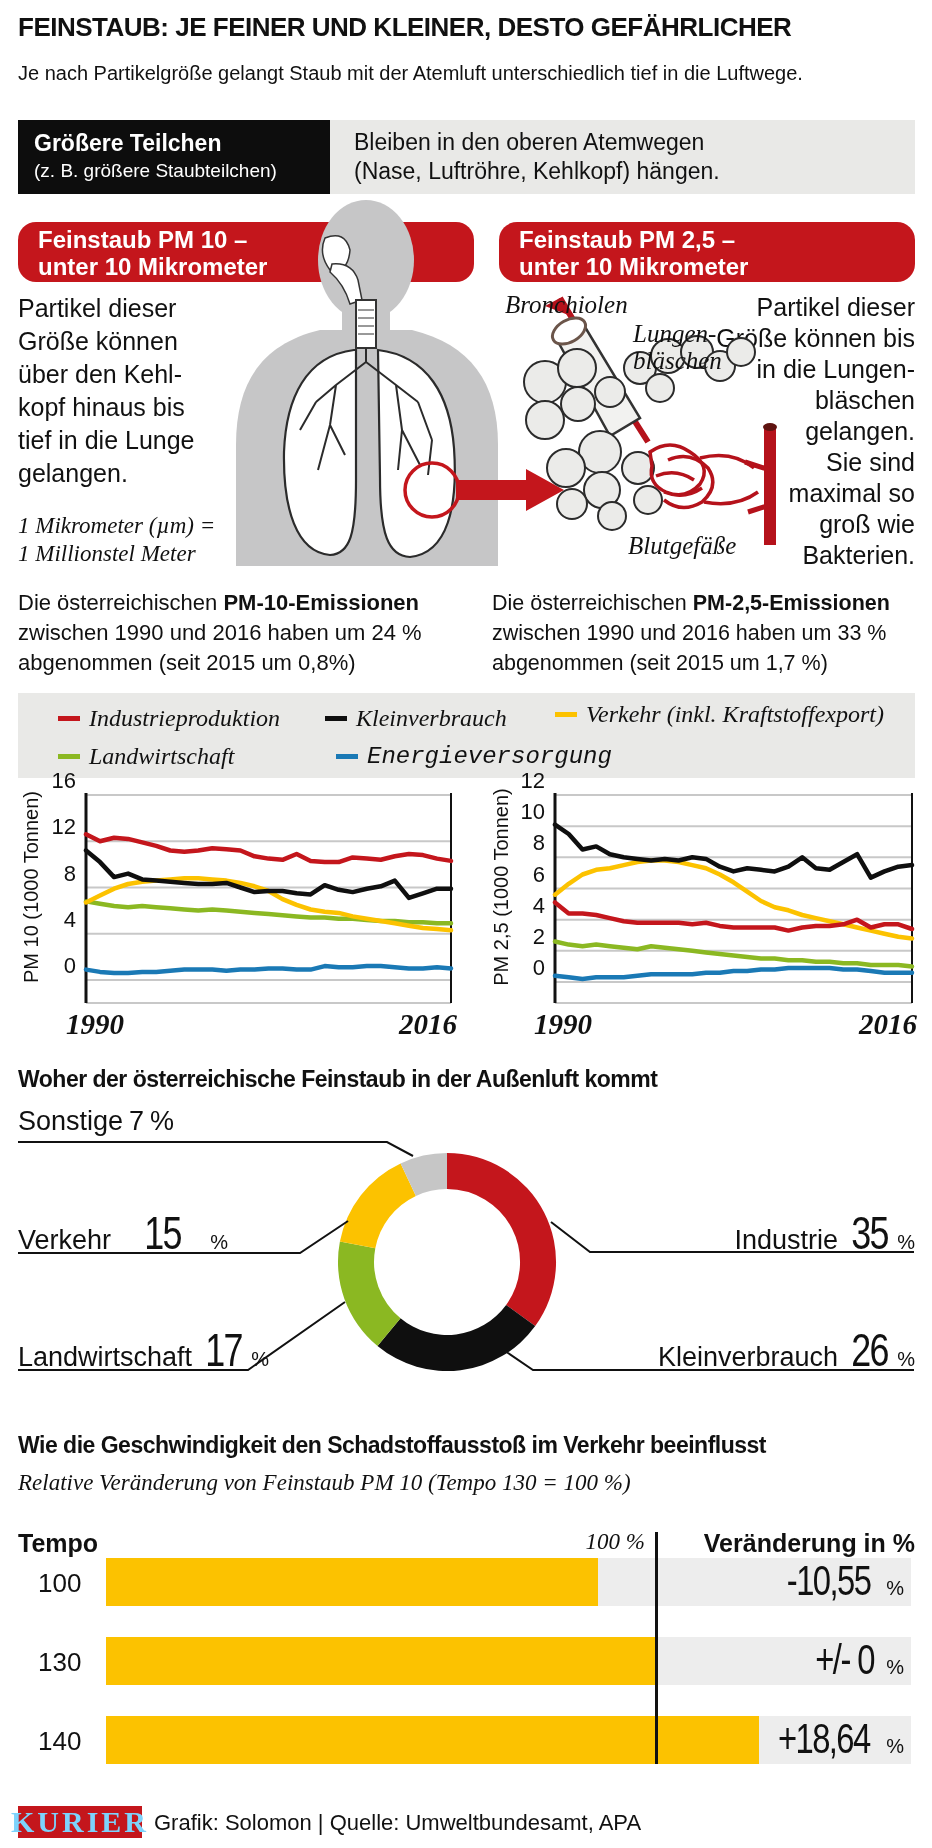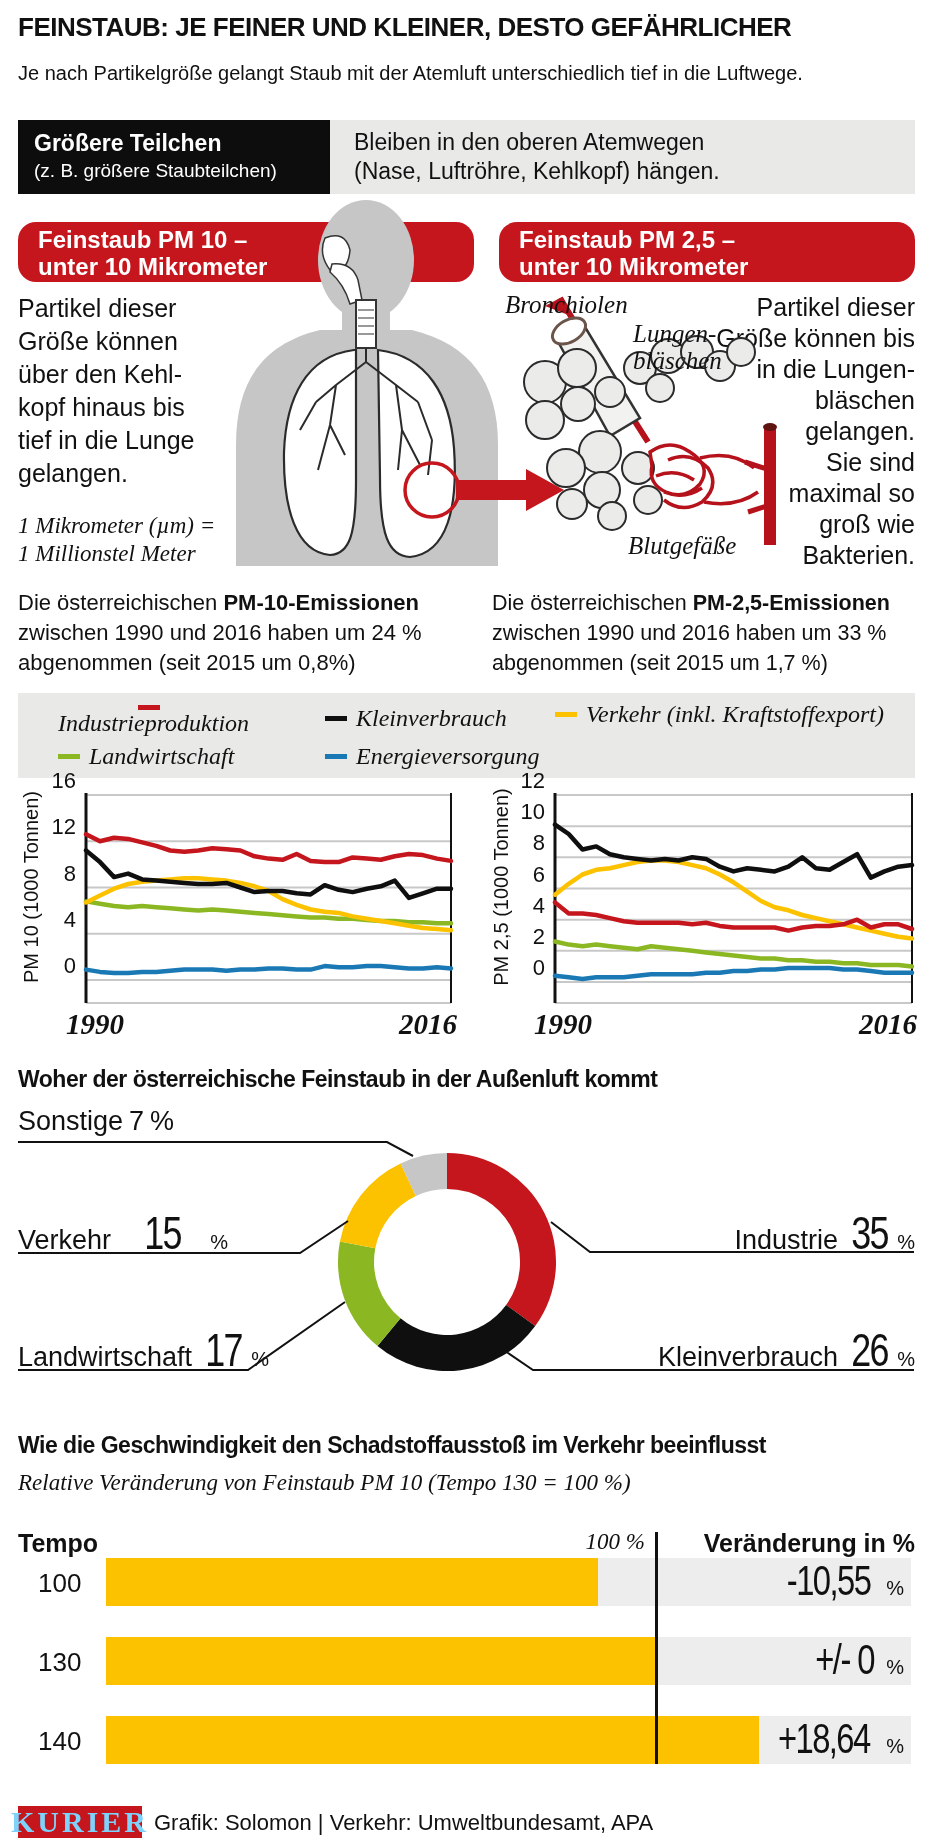--- a/index.html
+++ b/index.html
@@ -42,22 +42,22 @@
   .para{top:588px;font-size:22px;line-height:30px;}
   .para.left{left:18px;width:455px;}
   .para.right{left:492px;width:432px;font-size:21.5px;}
   .para b{font-weight:700;}
 
   
   .legend-band{left:18px;top:693px;width:897px;height:85px;background:#e9e9e7;}
   .legend-item{position:absolute;display:flex;align-items:center;
                font-family:"Liberation Serif",serif;font-style:italic;font-size:24px;}
   .legend-dash{width:22px;height:5px;margin-right:9px;flex:none;}
-  .li-0{left:40px;top:12px;flex-direction:column;} .li-1{left:307px;top:12px;} .li-2{left:537px;top:0;margin-top:8px;}
-  .li-3{left:40px;top:50px;} .li-4{left:307px;top:50px;}
+  .li-0{left:40px;top:12px;} .li-1{left:307px;top:12px;} .li-2{left:537px;top:0;margin-top:8px;}
+  .li-3{left:40px;top:50px;} .li-4{left:318px;top:50px;font-family:Liberation Mono, monospace;}
 
   
   .section-title{font-size:23px;font-weight:700;letter-spacing:-0.5px;}
   .donut-title{left:18px;top:1066px;}
   .donut-label{display:flex;align-items:baseline;z-index:6;}
   .donut-label .name{font-size:27px;margin-right:8px;}
   .num-big{font-size:46px;line-height:1;letter-spacing:-2px;display:inline-block;
            transform:scaleX(.78);transform-origin:center bottom;}
   .pct-small{font-size:20px;margin-left:4px;}
   .dl-sonstige{left:18px;top:1106px;font-size:27px;}
@@ -224,21 +224,21 @@
   <div class="abs bar-val bv-1">
     <span class="num-big">+/- 0</span>
     <span class="pct-small">%</span>
   </div>
   <div class="abs bar-val bv-2">
     <span class="num-big">+18,64</span>
     <span class="pct-small">%</span>
   </div>
 
   <div class="abs kurier-box">KURIER</div>
-  <div class="abs credit">Grafik: Solomon | Verkehr: Umweltbundesamt, APA</div>
+  <div class="abs credit">Grafik: Solomon | Quelle: Umweltbundesamt, APA</div>
 
   <svg class="overlay" viewBox="0 0 932 1848">
 
     <g>
       <ellipse cx="366" cy="260" rx="48" ry="60" fill="#c6c6c7"></ellipse>
       <rect x="342" y="300" width="48" height="40" fill="#c6c6c7"></rect>
       <path d="M236,566 L236,445 C236,382 262,344 320,330 L412,330 C470,344 498,382 498,445 L498,566 Z" fill="#c6c6c7"></path>
       <path d="M325,238 Q345,230 350,250 Q348,274 330,270 Q318,254 325,238 Z" fill="#fff" stroke="#333" stroke-width="1.5"></path>
       <path d="M332,264 Q352,262 358,280 L362,300 L350,304 Q344,284 330,272 Z" fill="#fff" stroke="#333" stroke-width="1.5"></path>
       <rect x="356" y="300" width="20" height="48" fill="#fff" stroke="#333" stroke-width="2"></rect>

